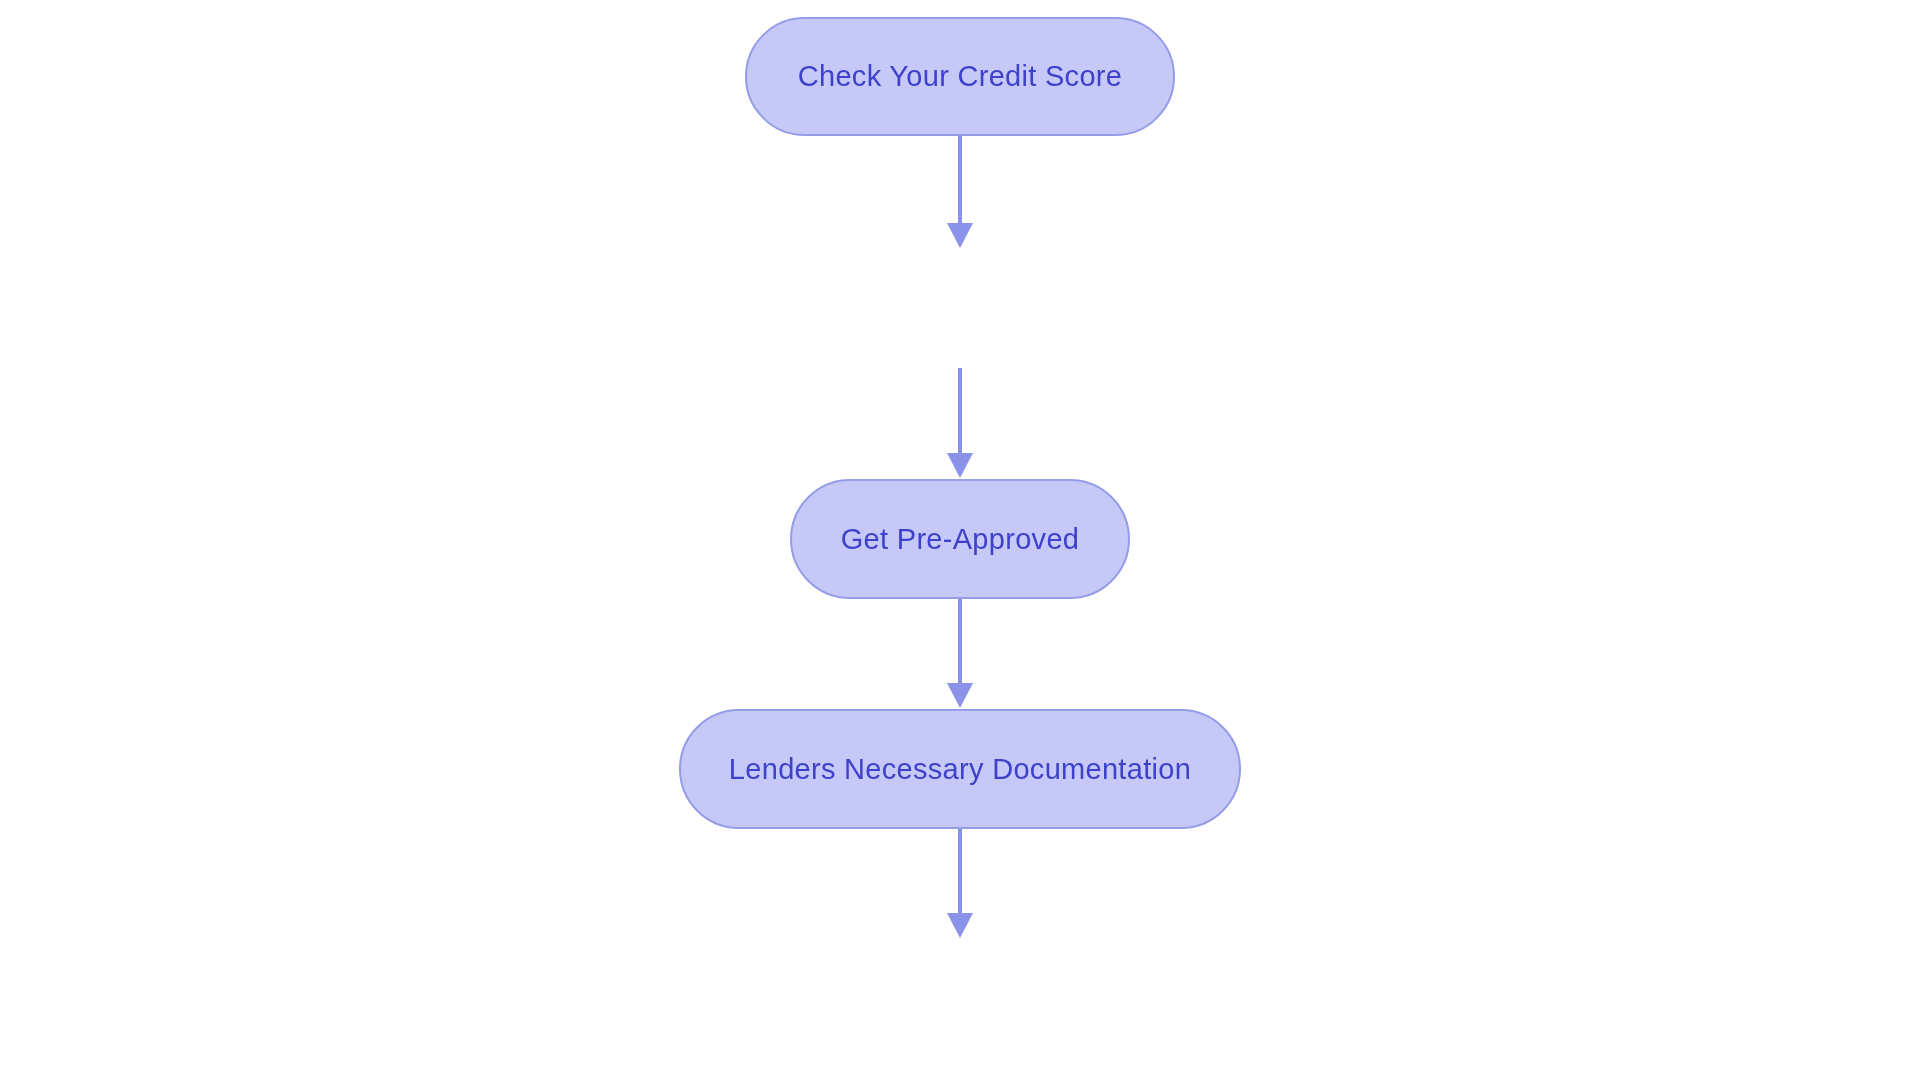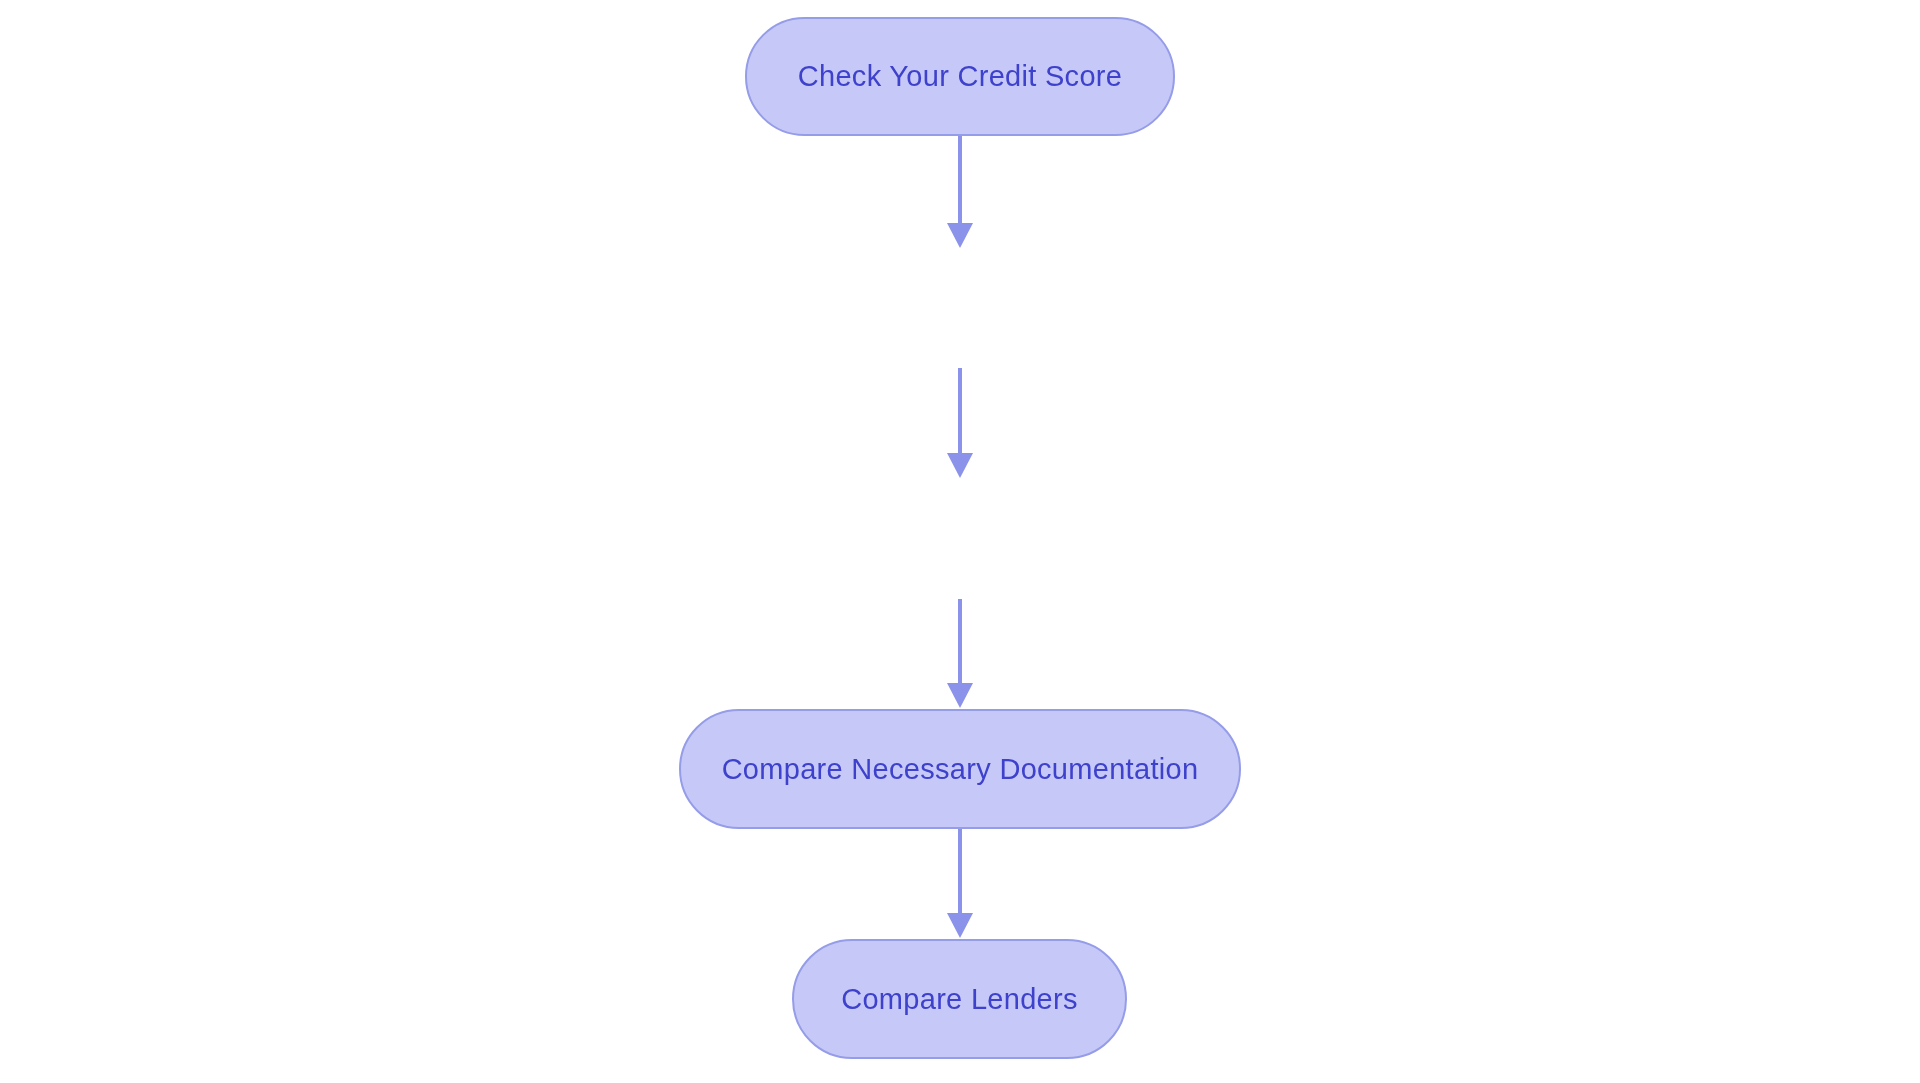--- a/index.html
+++ b/index.html
@@ -79,32 +79,32 @@
     <div class="shaft"></div>
     <div class="head"></div>
   </div>
 
 
   <div class="flow-arrow arrow-2">
     <div class="shaft"></div>
     <div class="head"></div>
   </div>
 
+  <div class="flow-node node-3">
+    <span>Get Pre-Approved</span>
+  </div>
 
   <div class="flow-arrow arrow-3">
     <div class="shaft"></div>
     <div class="head"></div>
   </div>
 
   <div class="flow-node node-4">
-    <span>Compare Necessary Documentation</span>
+    <span>Lenders Necessary Documentation</span>
   </div>
 
   <div class="flow-arrow arrow-4">
     <div class="shaft"></div>
     <div class="head"></div>
   </div>
 
-  <div class="flow-node node-5">
-    <span>Compare Lenders</span>
-  </div>
 
 </div>
 
 </body></html>

